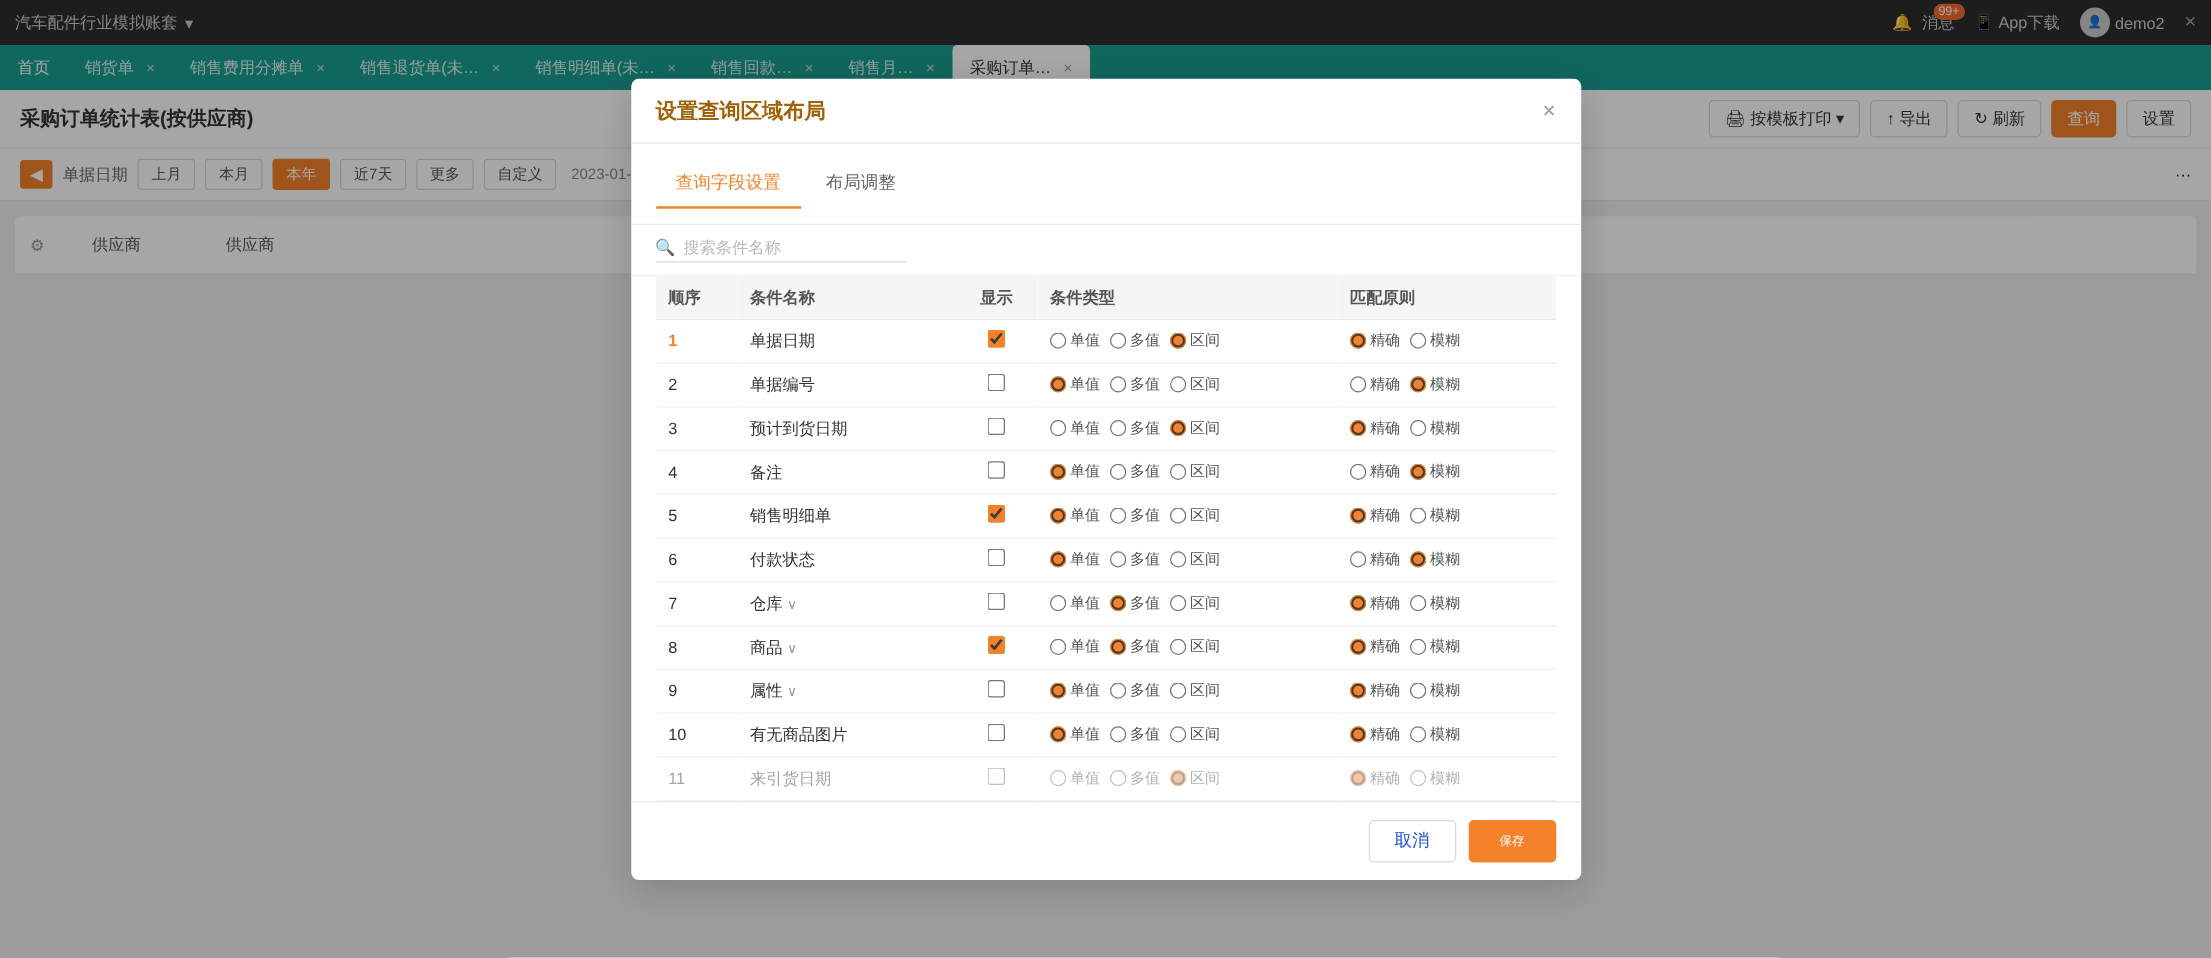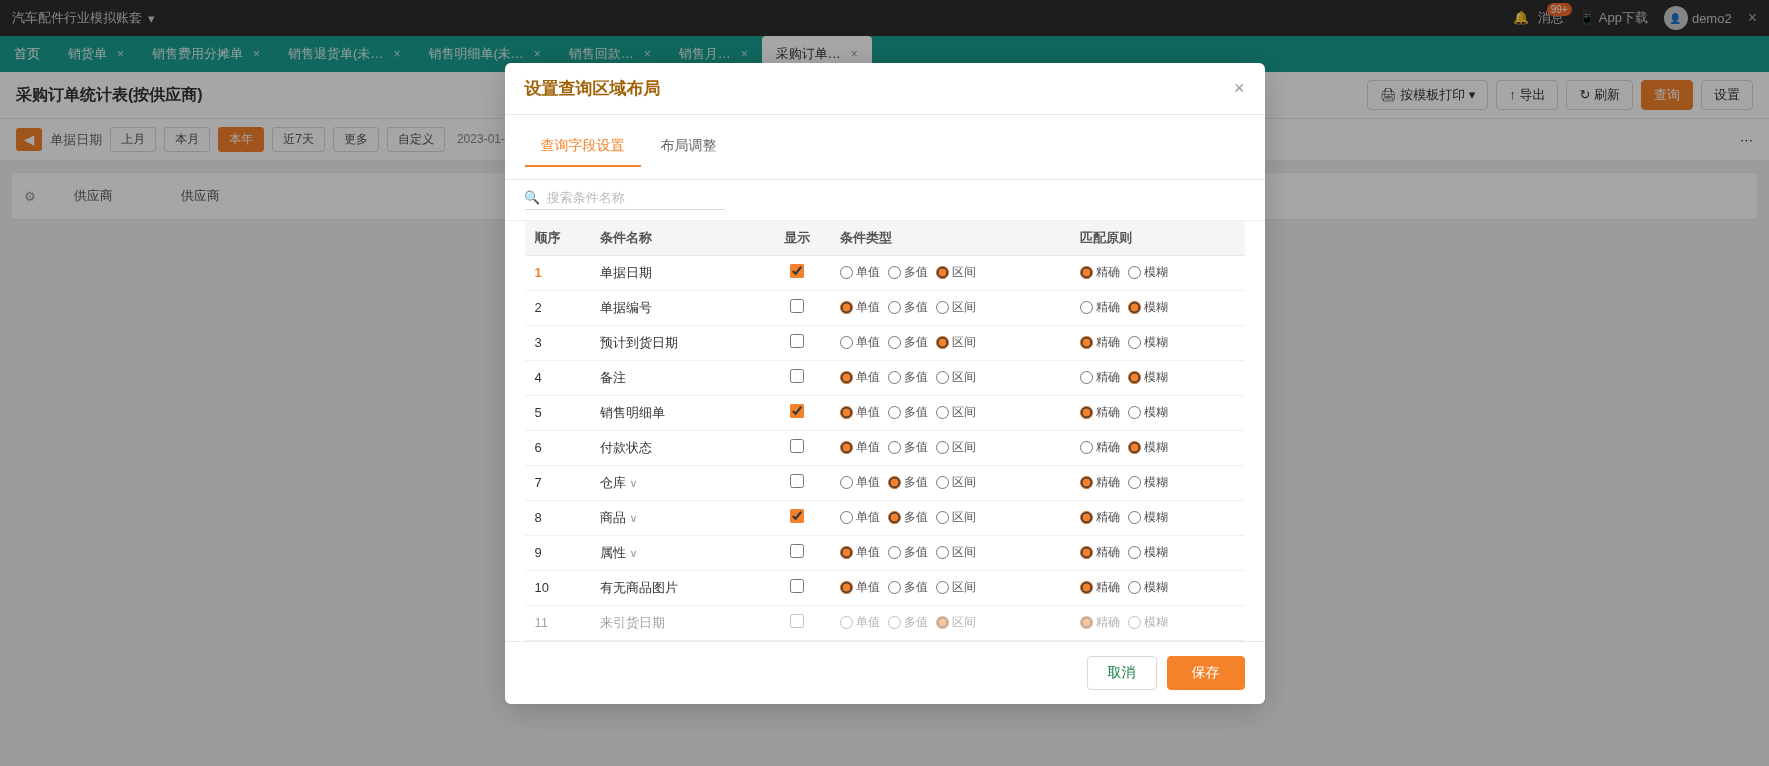--- a/index.html
+++ b/index.html
@@ -207,22 +207,22 @@
     .modal-table-wrap::-webkit-scrollbar-thumb { background: #ccc; border-radius: 3px; }
 
     
     .modal-footer {
       padding: 14px 20px;
       display: flex;
       justify-content: flex-end;
       gap: 10px;
       border-top: 1px solid #e8e8e8;
     }
-    .btn-cancel { padding: 7px 20px; border: 1px solid #d9d9d9; background: white; border-radius: 4px; cursor: pointer; font-size: 14px; color: #15803d; }
-    .btn-save { padding: 7px 24px; background: #f5822a; border: 1px solid #f5822a; color: white; border-radius: 4px; cursor: pointer; font-size: 14px; }
+    .btn-cancel { padding: 7px 20px; border: 1px solid #d9d9d9; background: white; border-radius: 4px; cursor: pointer; font-size: 14px; color: #1d4ed8; }
+    .btn-save { padding: 7px 24px; background: #f5822a; border: 1px solid #f5822a; color: white; border-radius: 4px; cursor: pointer; font-size: 10px; }
 
     
     .row-fade td { opacity: 0.45; }
 
     .close-tab-x { font-size: 12px; margin-left: 4px; color: rgba(255,255,255,0.7); }
   </style>
 </head>
 <body>
 
 <div class="top-bar">

